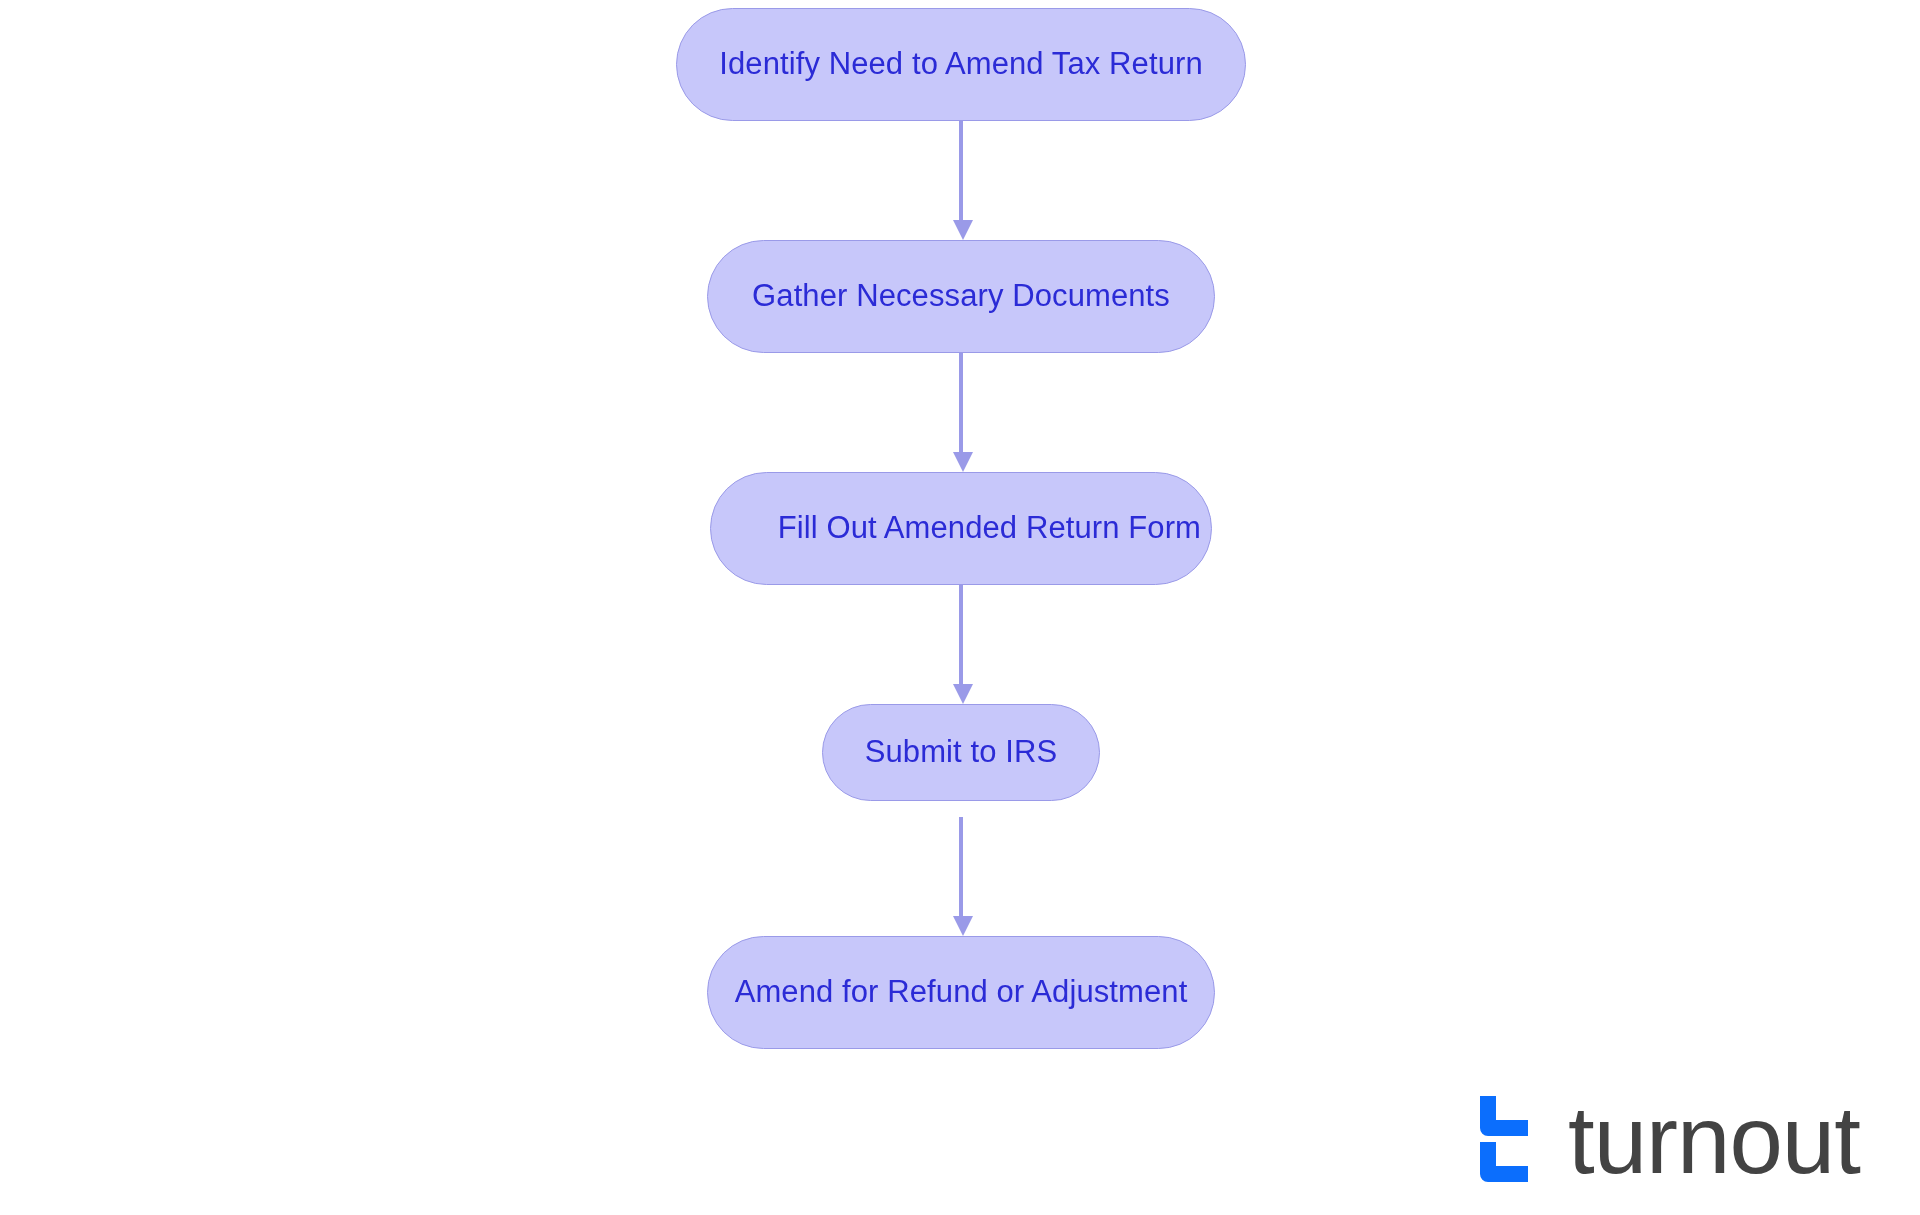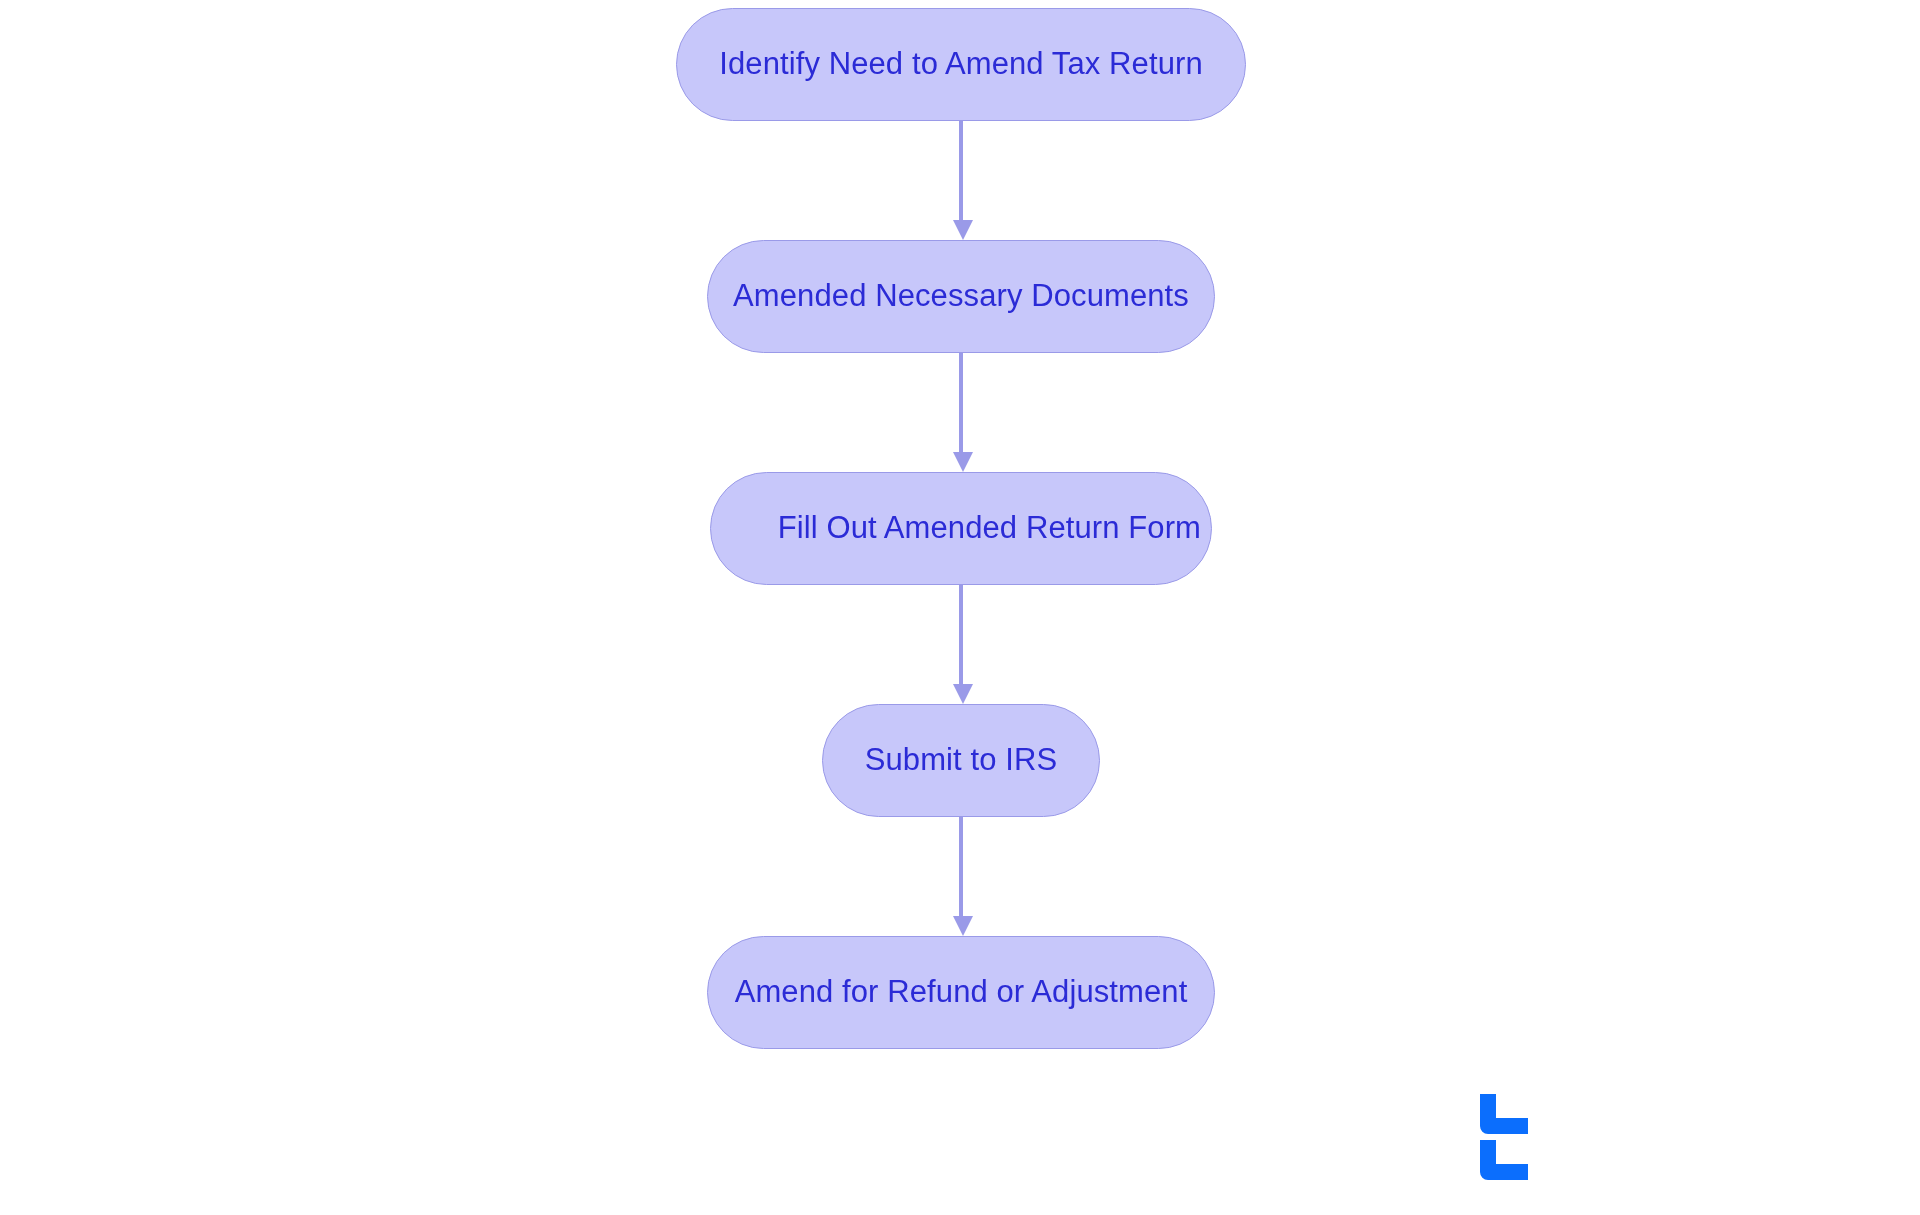--- a/index.html
+++ b/index.html
@@ -88,50 +88,51 @@
   <div class="flow-node" id="node-n1" style="left: 676px; top: 8px; width: 570px; height: 113px; background: rgb(199, 199, 250); border-color: rgb(154, 154, 232); border-radius: 56.5px;">
     <span class="node-label" style="color: rgb(43, 43, 214);">Identify Need to Amend Tax Return</span>
   </div>
 
   <div class="connector" id="edge-n1-n2" style="left: 961px; top: 121px; height: 119px; width: 0px;">
     <div class="conn-line" style="height: 101px; left: -2px; background: rgb(154, 154, 232);"></div>
     <div class="conn-head" style="top: 99px; border-top-color: rgb(154, 154, 232);"></div>
   </div>
 
   <div class="flow-node" id="node-n2" style="left: 707px; top: 240px; width: 508px; height: 113px; background: rgb(199, 199, 250); border-color: rgb(154, 154, 232); border-radius: 56.5px;">
-    <span class="node-label" style="color: rgb(43, 43, 214);">Amended Necessary Documents</span>
+    <span class="node-label" style="color: rgb(43, 43, 214);">Gather Necessary Documents</span>
   </div>
 
   <div class="connector" id="edge-n2-n3" style="left: 961px; top: 353px; height: 119px; width: 0px;">
     <div class="conn-line" style="height: 101px; left: -2px; background: rgb(154, 154, 232);"></div>
     <div class="conn-head" style="top: 99px; border-top-color: rgb(154, 154, 232);"></div>
   </div>
 
   <div class="flow-node" id="node-n3" style="left: 710px; top: 472px; width: 502px; height: 113px; background: rgb(199, 199, 250); border-color: rgb(154, 154, 232); border-radius: 56.5px; justify-content: flex-end;">
     <span class="node-label" style="color: rgb(43, 43, 214);">Fill Out Amended Return Form</span>
   </div>
 
   <div class="connector" id="edge-n3-n4" style="left: 961px; top: 585px; height: 119px; width: 0px;">
     <div class="conn-line" style="height: 101px; left: -2px; background: rgb(154, 154, 232);"></div>
     <div class="conn-head" style="top: 99px; border-top-color: rgb(154, 154, 232);"></div>
   </div>
 
-  <div class="flow-node" id="node-n4" style="left: 822px; top: 704px; width: 278px; height: 113px; background: rgb(199, 199, 250); border-color: rgb(154, 154, 232); border-radius: 56.5px;">
+  <div class="flow-node" id="node-n4" style="left: 822px; top: 704px; width: 278px; height: 97px; background: rgb(199, 199, 250); border-color: rgb(154, 154, 232); border-radius: 56.5px;">
     <span class="node-label" style="color: rgb(43, 43, 214);">Submit to IRS</span>
   </div>
 
   <div class="connector" id="edge-n4-n5" style="left: 961px; top: 817px; height: 119px; width: 0px;">
     <div class="conn-line" style="height: 101px; left: -2px; background: rgb(154, 154, 232);"></div>
     <div class="conn-head" style="top: 99px; border-top-color: rgb(154, 154, 232);"></div>
   </div>
 
   <div class="flow-node" id="node-n5" style="left: 707px; top: 936px; width: 508px; height: 113px; background: rgb(199, 199, 250); border-color: rgb(154, 154, 232); border-radius: 56.5px;">
     <span class="node-label" style="color: rgb(43, 43, 214);">Amend for Refund or Adjustment</span>
   </div>
 
   <div id="brand-logo" style="left: 1478px; top: 1092px;">
     <svg class="logo-mark" viewBox="0 0 52 92">
       <path id="logo-path-top" d="M2 2 h16 v24 h32 v16 h-40 a8 8 0 0 1 -8 -8 z" fill="#0b6efd"></path>
       <path id="logo-path-bottom" d="M2 48 h16 v24 h32 v16 h-40 a8 8 0 0 1 -8 -8 z" fill="#0b6efd"></path>
     </svg>
+    <span class="logo-wordmark" style="color: rgb(67, 67, 67);">turnout</span>
   </div>
 
 </div>
 
 </body></html>

